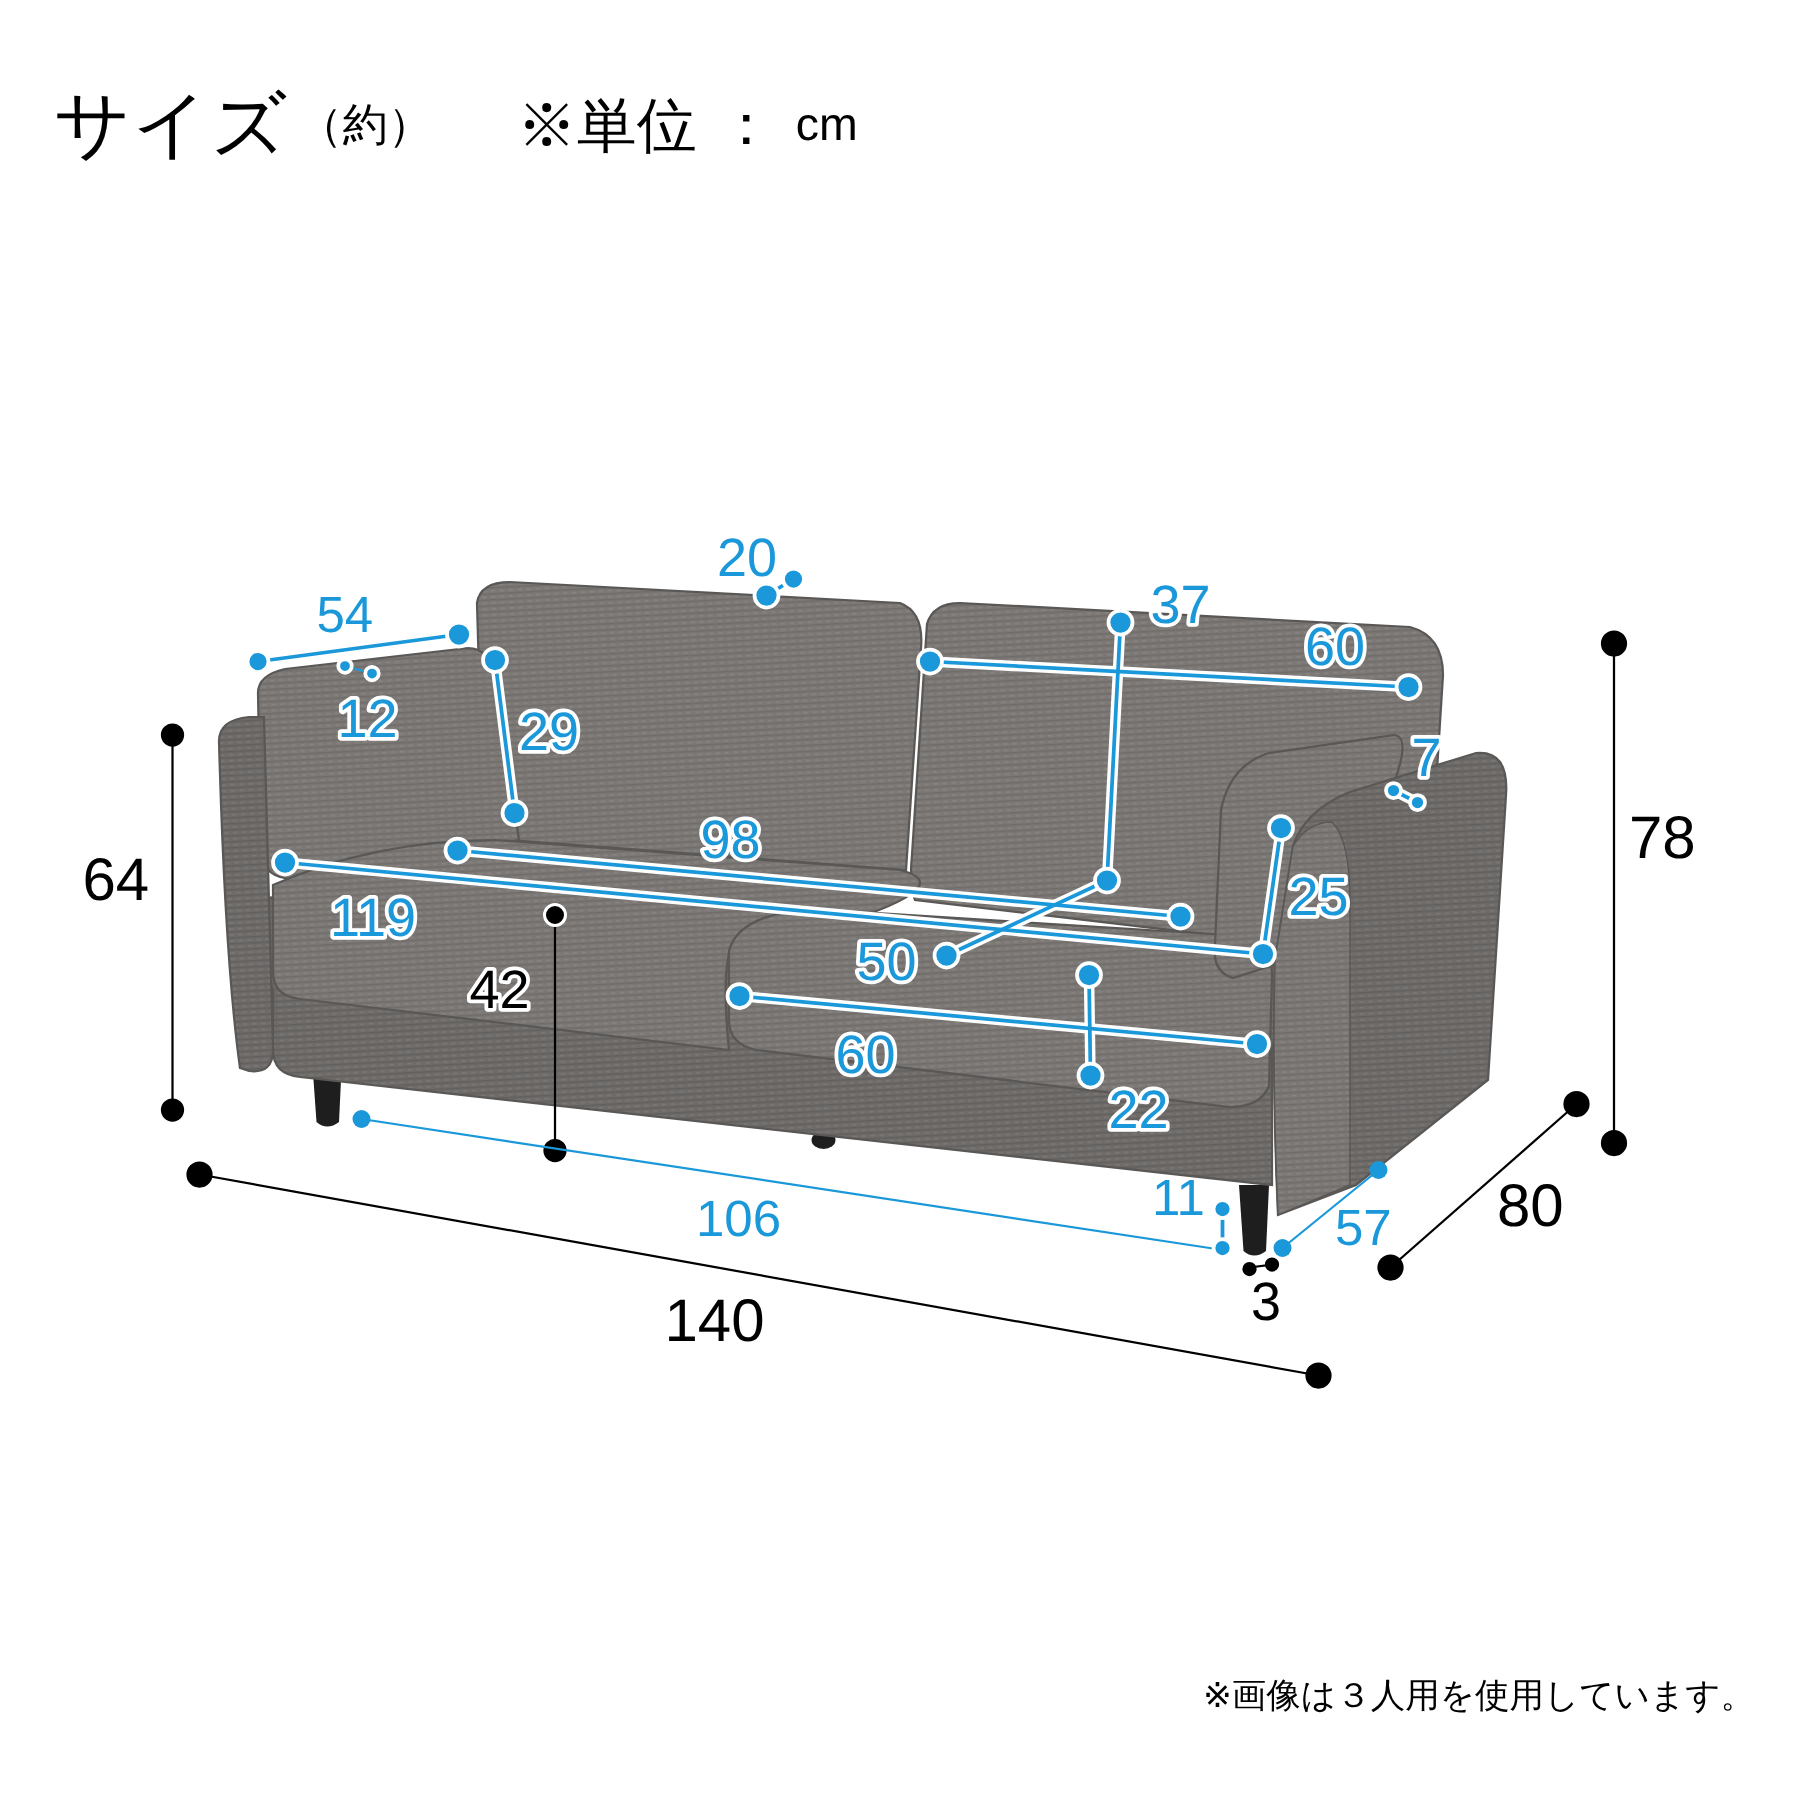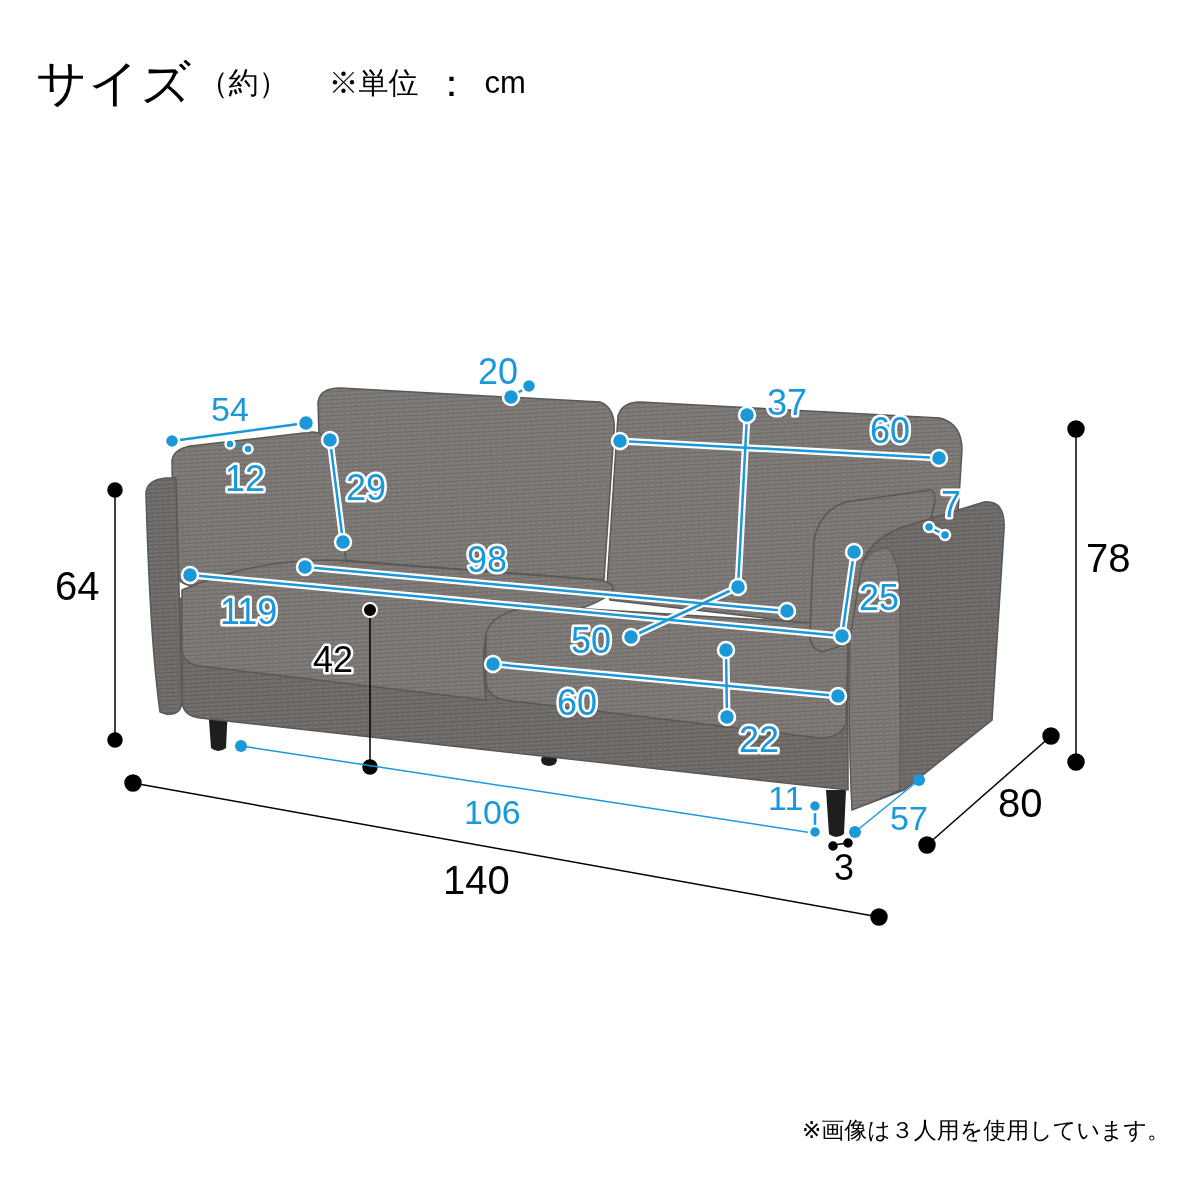--- a/index.html
+++ b/index.html
@@ -1,21 +1,21 @@
 <!DOCTYPE html>
 <html><head>
 <meta charset="utf-8">
 <style>
   html, body { margin: 0; padding: 0; background: #ffffff; }
   body { width: 1200px; height: 1200px; position: relative; overflow: hidden;
          font-family: "Liberation Sans", "DejaVu Sans", sans-serif; color: #000; }
   .title { position: absolute; left: 36px; top: 48px; height: 70px; display: flex; align-items: center; white-space: nowrap; }
   .title .main { font-family: "DejaVu Sans", sans-serif; font-size: 50px; letter-spacing: 1px; }
   .title .approx { font-family: "DejaVu Sans", sans-serif; font-size: 30px; margin-left: 6px; }
-  .title .unit-prefix { font-family: Liberation Mono, monospace; font-size: 30px; margin-left: 40px; }
+  .title .unit-prefix { font-family: Liberation Mono, monospace; font-size: 40px; margin-left: 56px; }
   .title .unit-sep { font-family: "DejaVu Sans", sans-serif; font-size: 38px; margin: 0 14px; }
   .title .unit { font-family: "Liberation Sans", sans-serif; font-size: 31px; }
   .footnote { position: absolute; right: 30px; top: 1115px; font-family: "DejaVu Sans", sans-serif; font-size: 23px; white-space: nowrap; }
   svg.diagram { position: absolute; left: 0; top: 0; }
   .lbl-blue { font-family: "Liberation Sans", sans-serif; font-size: 36px; fill: #1a98d9; stroke: #ffffff; stroke-width: 5px; paint-order: stroke fill; stroke-linejoin: round; }
   .lbl-blue-plain { font-family: "Liberation Sans", sans-serif; font-size: 34px; fill: #1a98d9; }
   .lbl-black { font-family: "Liberation Sans", sans-serif; font-size: 40px; fill: #000; }
   .lbl-black-outl { font-family: "Liberation Sans", sans-serif; font-size: 36px; fill: #000; stroke: #ffffff; stroke-width: 5px; paint-order: stroke fill; stroke-linejoin: round; }
 </style>
 </head>

